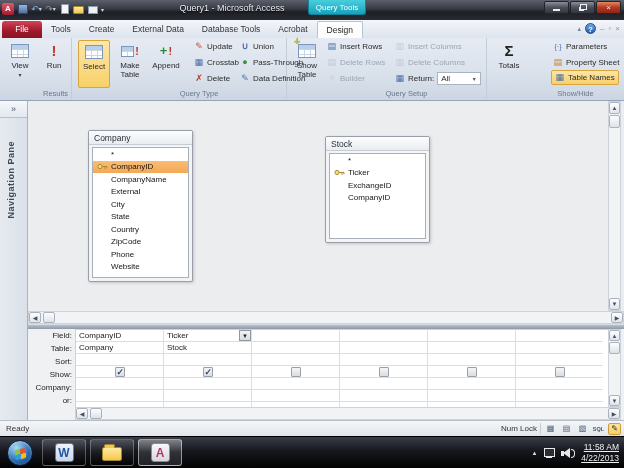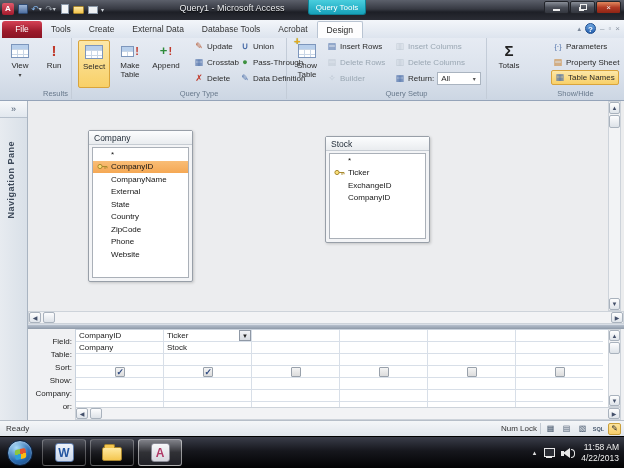--- a/index.html
+++ b/index.html
@@ -103,21 +103,21 @@
 
   .sb-btn { position:absolute; background:linear-gradient(#fefefe,#dfe4ea); border:1px solid #a9b2bd;
     color:#44506a; font-size:6px; display:flex; align-items:center; justify-content:center; border-radius:2px; }
   .sb-thumb { position:absolute; background:linear-gradient(#fdfdfe,#dde2e8); border:1px solid #a9b2bd; border-radius:2px; }
   .sb-track { position:absolute; background:#f2f3f5; border:1px solid #cdd3da; }
 
   #splitter { position:absolute; left:28px; top:223px; width:596px; height:5px;
     background:linear-gradient(#b6c0cd,#8e9aa9); border-top:1px solid #d8dee6; }
 
   #grid-pane { position:absolute; left:28px; top:228px; width:596px; height:91px; background:#f0f1f3; }
-  .grid-labels { position:absolute; left:0; top:6px; width:44px; }
+  .grid-labels { position:absolute; left:0; top:0; width:44px; }
   .g-label { height:13px; line-height:13px; text-align:right; font-size:8px; color:#222; }
   .grid-table { position:absolute; left:47px; top:0; width:528px; height:78px; display:flex;
     border-top:1px solid #c9d2dd; border-left:1px solid #c9d2dd; background:#fff; }
   .g-col { width:88px; height:78px; border-right:1px solid #d8dfe8; flex:none; }
   .g-cell { height:12px; border-bottom:1px solid #d8dfe8; font-size:8px; line-height:12px;
     padding-left:3px; position:relative; white-space:nowrap; overflow:hidden; }
   .g-cell.show { display:flex; align-items:center; justify-content:center; padding-left:0; }
   .gcb { width:10px; height:10px; border:1px solid #99a1ab; border-radius:1px;
     background:linear-gradient(#f4f4f4,#dcdcdc); position:relative; }
   .gcb.checked::after { content:"\2713"; position:absolute; left:1px; top:-2px; font-size:9px;
@@ -169,21 +169,21 @@
   .ic-net { width:13px; height:11px; position:relative; }
   .ic-net::before { content:""; position:absolute; left:2px; top:0; width:9px; height:7px;
     border:1px solid #e8e8e8; background:#2a2c33; }
   .ic-net::after { content:""; position:absolute; left:4px; top:8px; width:6px; height:2px; background:#e8e8e8; }
   .ic-spk { position:relative; width:14px; height:12px; }
   .ic-spk::before { content:""; position:absolute; left:0; top:4px; width:3px; height:5px; background:#e8e8e8; }
   .ic-spk::after { content:""; position:absolute; left:2px; top:1px; width:0; height:0;
     border-top:5px solid transparent; border-bottom:5px solid transparent; border-right:7px solid #e8e8e8; }
   .spk-wave { position:absolute; right:0; top:2px; width:4px; height:9px; border:1px solid #e8e8e8;
     border-left:none; border-radius:0 7px 7px 0; }
-  .clock { text-align:right; color:#f0f0f0; font-size:8.5px; line-height:11px; margin-right:2px; }
+  .clock { text-align:right; color:#f0f0f0; font-size:8.5px; line-height:11px; margin-right:2px;text-decoration:underline; }
 </style>
 </head>
 <body>
 
 <div id="root">
 
   <div id="titlebar">
     <div class="qat">
       <span class="qat-ic ic-appA">A</span>
       <span class="qat-ic">
@@ -384,20 +384,24 @@
             <div class="tf-row">
               <span class="tf-key"></span>
               <span>CompanyName</span>
             </div>
             <div class="tf-row">
               <span class="tf-key"></span>
               <span>External</span>
             </div>
             <div class="tf-row">
               <span class="tf-key"></span>
+              <span>City</span>
+            </div>
+            <div class="tf-row">
+              <span class="tf-key"></span>
               <span>State</span>
             </div>
             <div class="tf-row">
               <span class="tf-key"></span>
               <span>Country</span>
             </div>
             <div class="tf-row">
               <span class="tf-key"></span>
               <span>ZipCode</span>
             </div>

